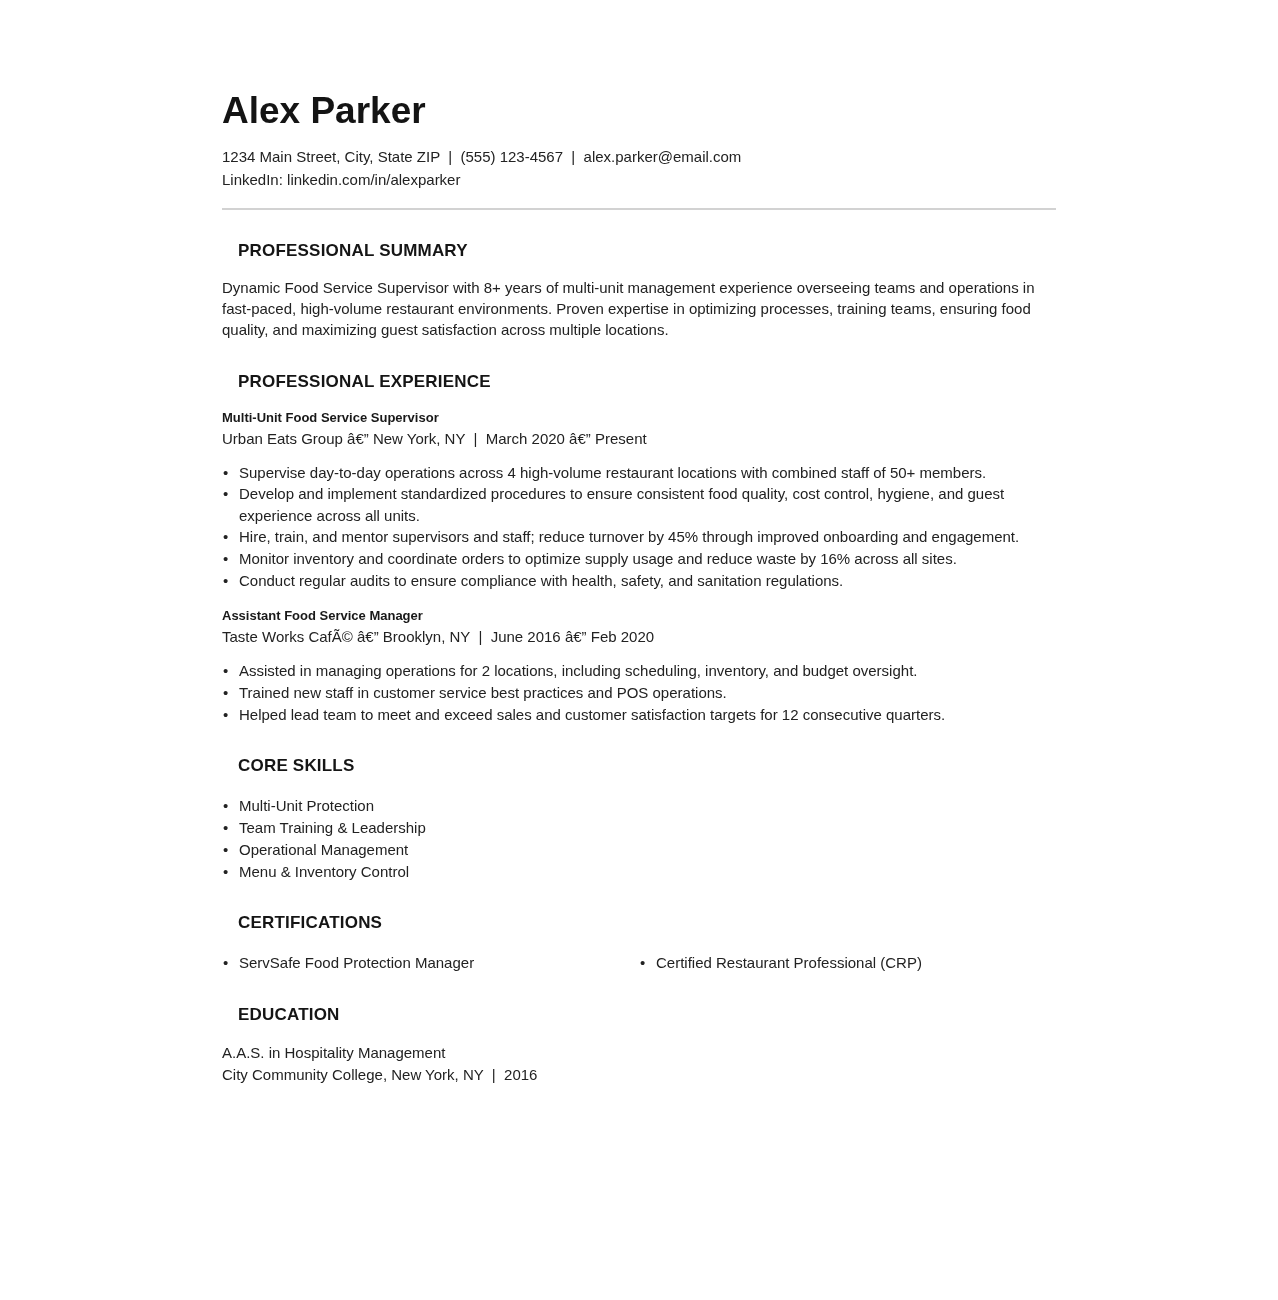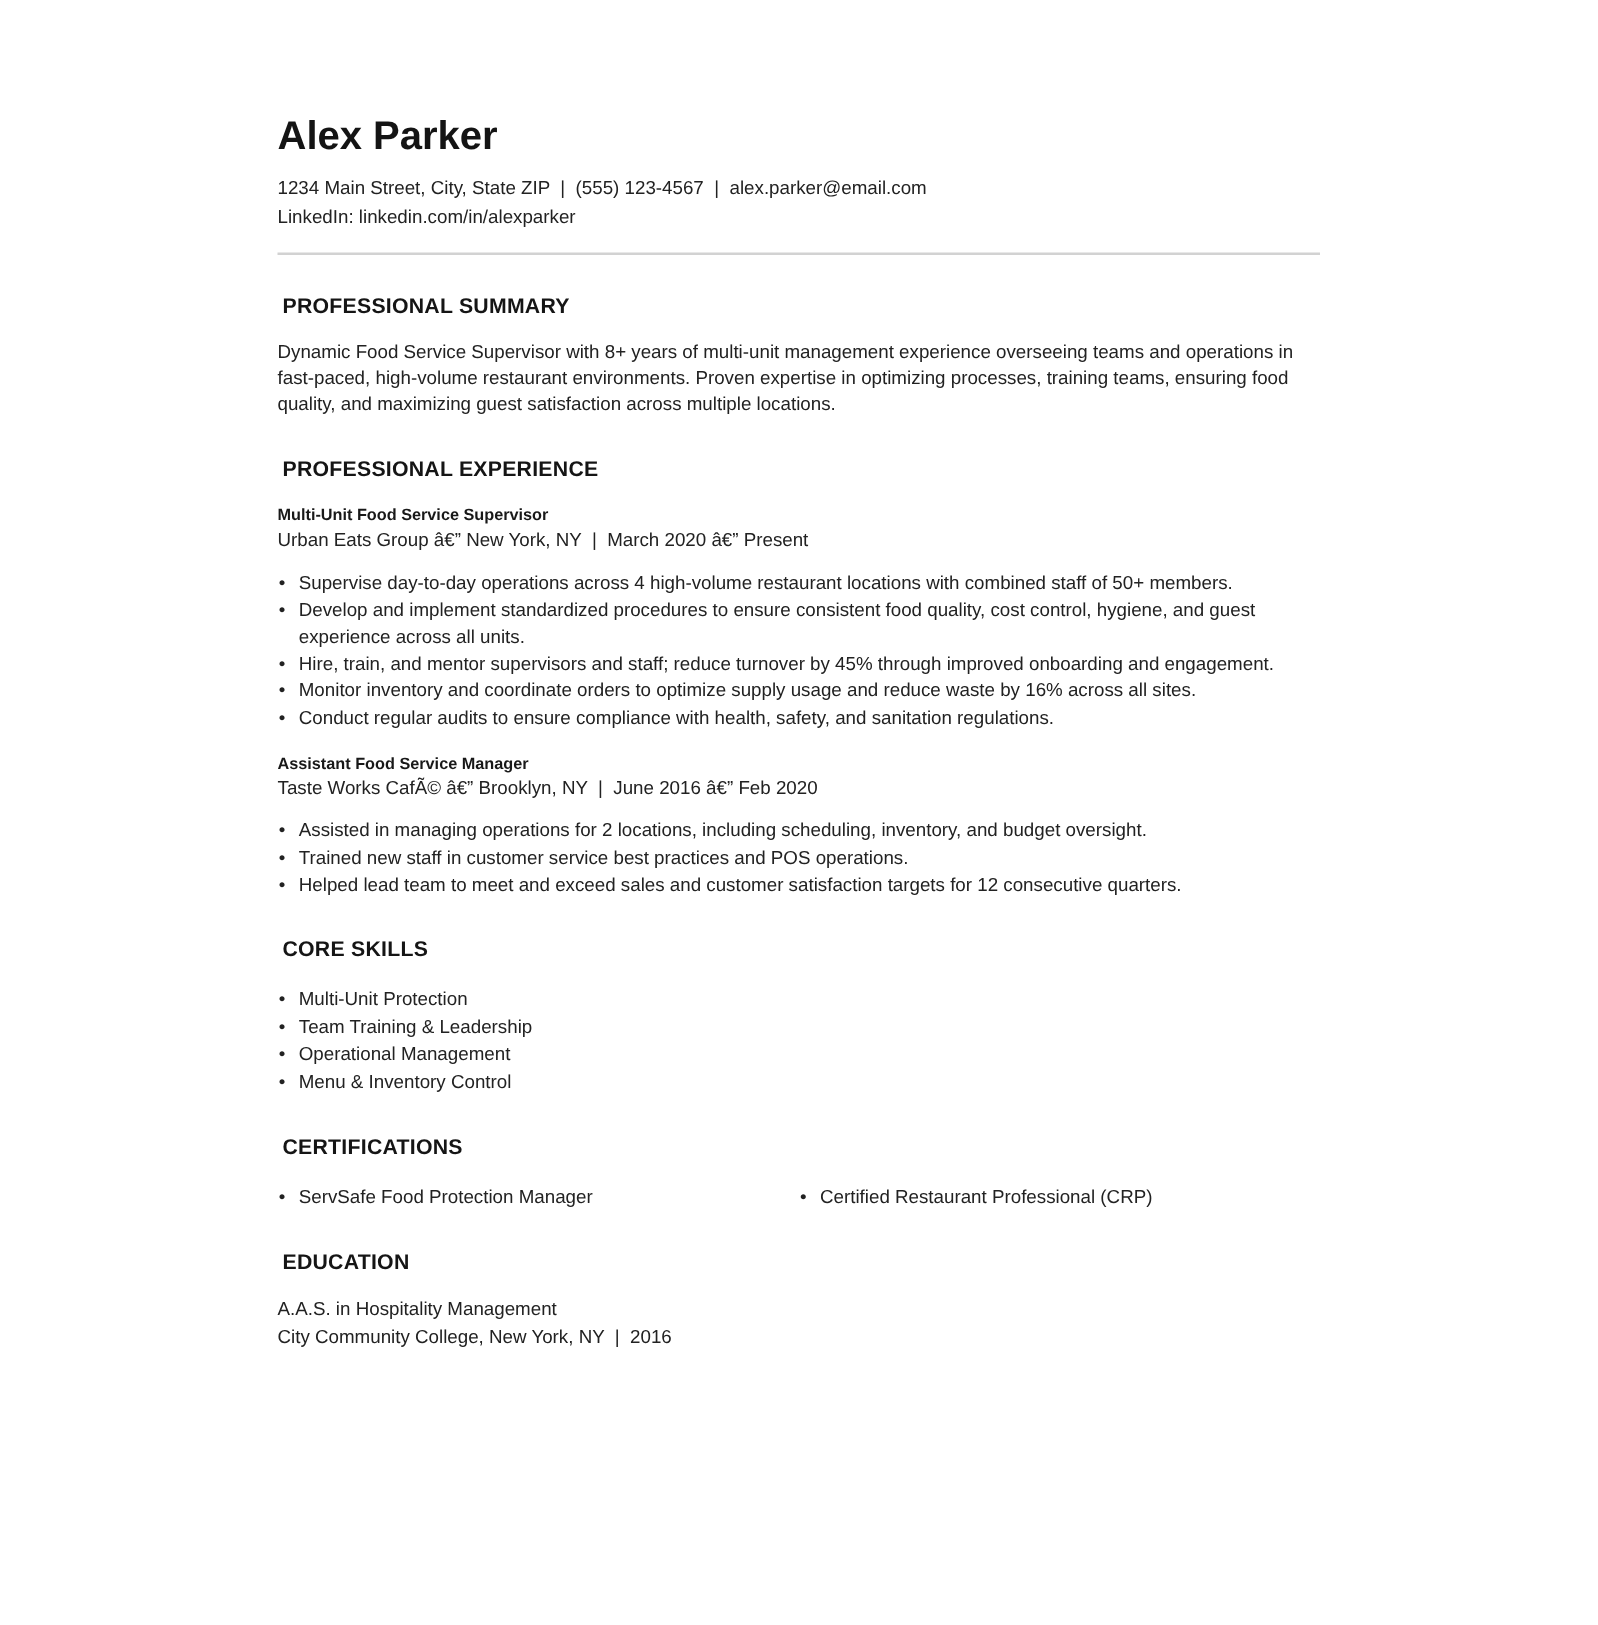--- a/index.html
+++ b/index.html
@@ -15,21 +15,21 @@
     -webkit-font-smoothing: antialiased;
   }
   .page {
     box-sizing: border-box;
     width: 1278px;
     height: 1300px;
     padding: 90px 222px 0 222px;
     overflow: hidden;
   }
   h1.name {
-    font-size: 32px;
+    font-size: 37px;
     font-weight: 700;
     color: #141414;
     margin: 0;
     line-height: 1.15;
   }
   p.contact {
     font-size: 15px;
     line-height: 23px;
     margin: 0;
     white-space: pre-wrap;
@@ -40,21 +40,21 @@
   }
   hr.divider {
     border: none;
     border-top: 2px solid #d2d2d2;
     margin: 17px 0 0 0;
   }
   h2.section-heading {
     font-size: 17px;
     font-weight: 700;
     color: #151515;
-    margin: 30px 0 0 4px;
+    margin: 30px 0 0 16px;
     letter-spacing: 0.2px;
     line-height: 1.3;
   }
   p.body-text {
     font-size: 15px;
     line-height: 21.3px;
     margin: 15px 0 0 0;
     color: #222222;
   }
   h3.job-title {

